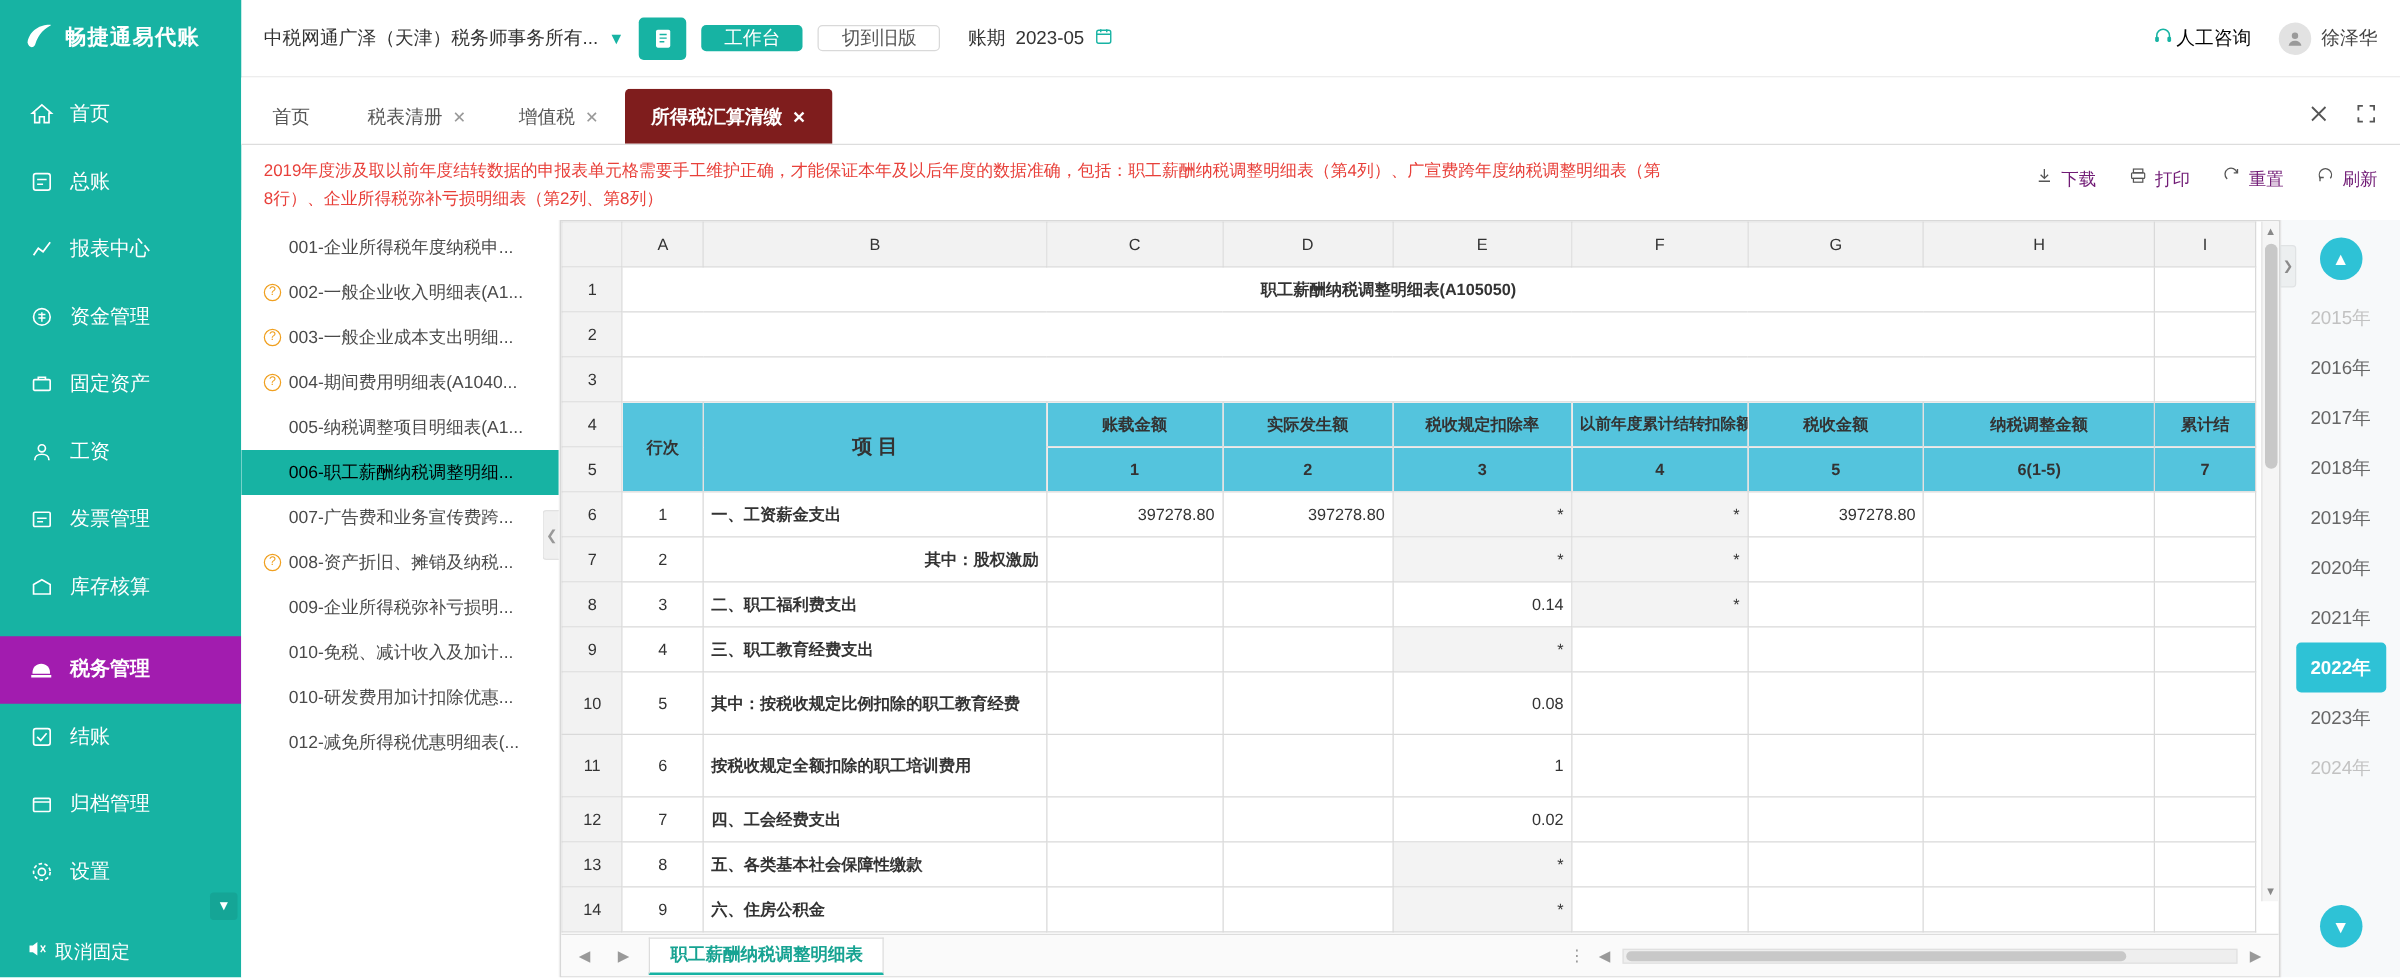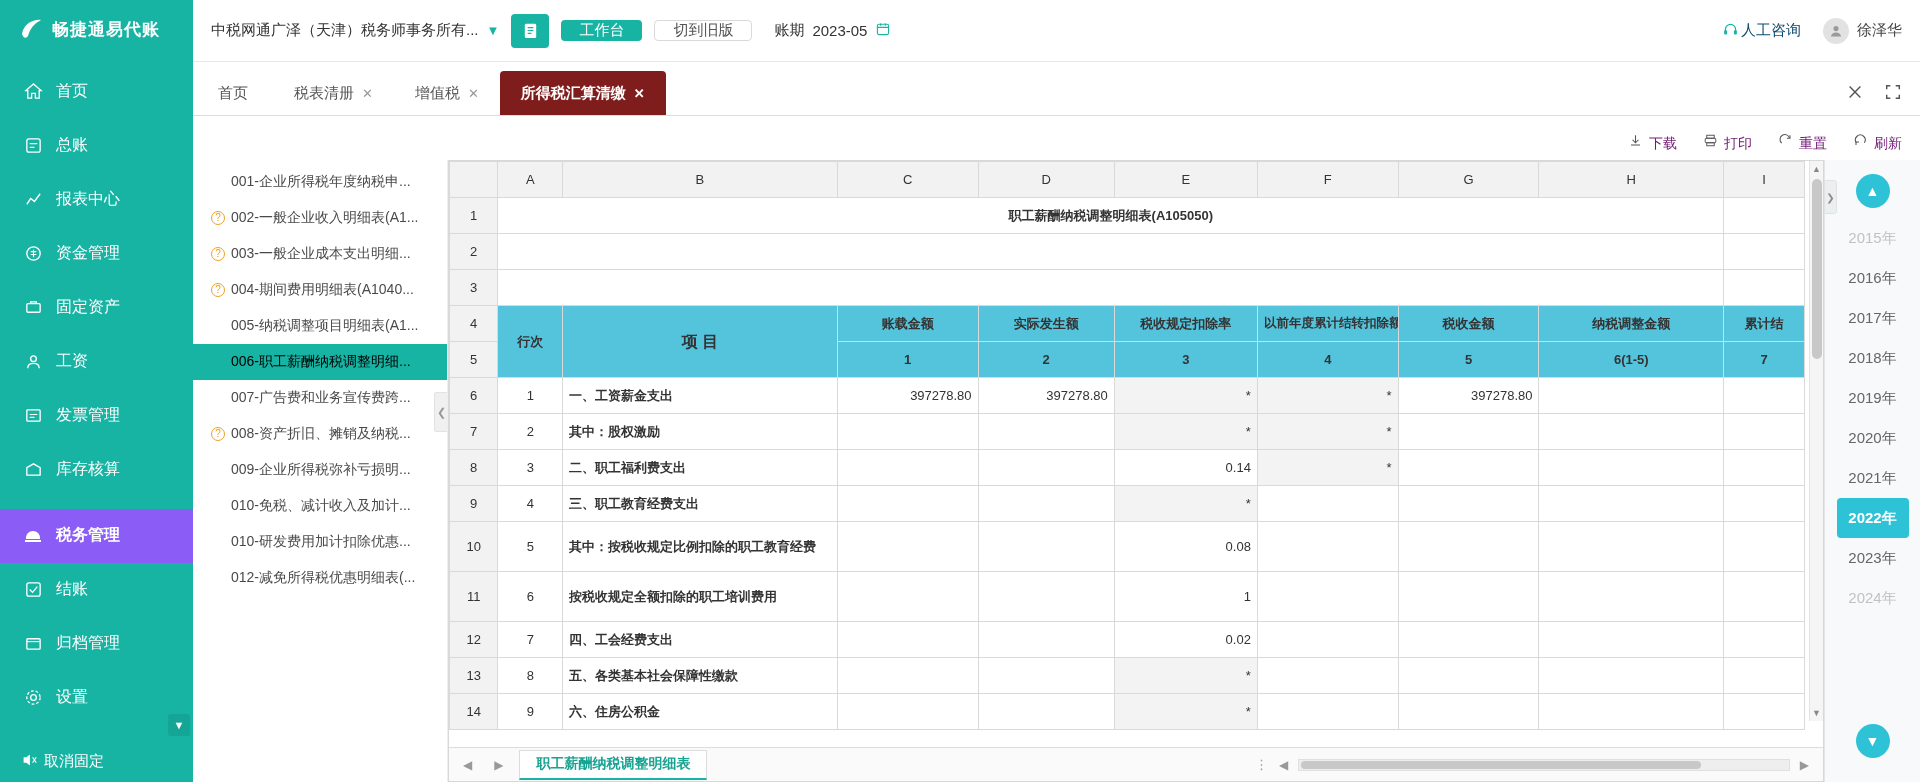--- a/index.html
+++ b/index.html
@@ -22,21 +22,21 @@
     padding-left: 18px;
   }
   .brand-logo { width: 26px; height: 26px; position: relative; }
   .brand-logo svg { display:block; }
   .brand-text { font-size: 17px; font-weight: bold; letter-spacing: 1px; }
   .nav { flex: 1 1 auto; overflow: hidden; padding-top: 6px; }
   .nav-item {
     height: 54px; display: flex; align-items: center; gap: 12px;
     padding-left: 22px; font-size: 16px; cursor: pointer;
   }
-  .nav-item.active { background: #8b5cf6; font-weight: bold; margin-top: 12px; }
+  .nav-item.active { background: #a21caf; font-weight: bold; margin-top: 12px; }
   .nav-icon { width: 22px; height: 22px; display:flex; align-items:center; justify-content:center; }
   .nav-icon svg { display: block; }
   .sidebar-scroll-down {
     position: absolute; left: 168px; top: 714px; width: 22px; height: 22px;
     background: #15a596; border-radius: 3px; display: flex;
     align-items: center; justify-content: center; font-size: 11px;
   }
   .unpin {
     height: 44px; display: flex; align-items: center; gap: 6px;
     padding-left: 20px; font-size: 15px; border-top: 0px;
@@ -63,21 +63,21 @@
   .pill {
     height: 21px; border-radius: 4px; display: flex; align-items: center;
     justify-content: center; font-size: 15px; padding: 0 18px; cursor: pointer;
   }
   .pill-primary { background: #17b3a3; color: #ffffff; }
   .pill-outline { border: 1px solid #d9d9d9; color: #555; background: #fff; }
   .period { display: flex; align-items: center; gap: 8px; font-size: 15px; color: #333; margin-left: 10px;}
   .period-value { color: #333; }
   .cal-icon { color: #17b3a3; }
   .topbar-right { margin-left: auto; display: flex; align-items: center; gap: 22px; }
-  .service { display: flex; align-items: center; gap: 2px; font-size: 15px; color: #0c4a6e; }
+  .service { display: flex; align-items: center; gap: 2px; font-size: 15px; color: #000000; }
   .user { display: flex; align-items: center; gap: 8px; font-size: 15px; color: #444; }
   .avatar {
     width: 26px; height: 26px; border-radius: 50%; background: #e2e2e2;
     display: flex; align-items: center; justify-content: center; color: #9a9a9a;
   }
 
   
   .tabbar {
     height: 54px; background: #ffffff; display: flex; align-items: flex-end;
     border-bottom: 1px solid #ddd; position: relative;
@@ -156,21 +156,21 @@
     text-align: center; font-size: 19px; font-weight: bold; color: #222;
   }
   .hdr {
     background: #54c4dd; color: #ffffff; font-weight: bold; text-align: center;
     font-size: 14px; white-space: normal; line-height: 17px;
   }
   .hdr-sm { background: #54c4dd; color:#ffffff; font-weight: bold; text-align:center; font-size: 13px;}
   .num { text-align: right; padding-right: 8px; }
   .star { text-align: right; padding-right: 8px; color: #555; background: #f3f3f3; }
   .lbl { text-align: left; font-weight: bold; padding-left: 10px; }
-  .lbl-ind { text-align: left; font-weight: bold; padding-left: 34px; }
+  .lbl-ind { text-align: right; font-weight: bold; padding-left: 34px; }
   .ctr { text-align: center; }
   .tall { height: 48px; }
 
   
   .vscroll {
     position: absolute; right: 0; top: 0; width: 14px; bottom: 26px;
     background: #f5f5f5; border-left: 1px solid #e3e3e3;
   }
   .vscroll .thumb { position: absolute; top: 18px; left: 2px; width: 10px; height: 180px; background: #c8c8c8; border-radius: 5px;}
   .vscroll .arrow { height: 16px; display:flex; align-items:center; justify-content:center; font-size: 9px; color: #888;}
@@ -439,20 +439,21 @@
         </span>
         <span>
           <svg width="18" height="18" viewBox="0 0 20 20">
               <path d="M3 7V3h4M17 7V3h-4M3 13v4h4M17 13v4h-4" fill="none" stroke="#555" stroke-width="1.6"></path>
             </svg>
         </span>
       </div>
     </div>
 
     <div class="notice">
+      <div class="notice-text">2019年度涉及取以前年度结转数据的申报表单元格需要手工维护正确，才能保证本年及以后年度的数据准确，包括：职工薪酬纳税调整明细表（第4列）、广宣费跨年度纳税调整明细表（第8行）、企业所得税弥补亏损明细表（第2列、第8列）</div>
       <div class="notice-actions">
         <div class="n-act">
           <span><svg width="15" height="15" viewBox="0 0 20 20">
                 <path d="M10 3v9M6 9l4 4 4-4M4 16h12" fill="none" stroke="#555" stroke-width="1.4"></path>
               </svg></span>
           <span>下载</span>
         </div>
         <div class="n-act">
           <span><svg width="15" height="15" viewBox="0 0 20 20">
                 <rect x="5" y="3" width="10" height="4" fill="none" stroke="#555" stroke-width="1.3"></rect>

